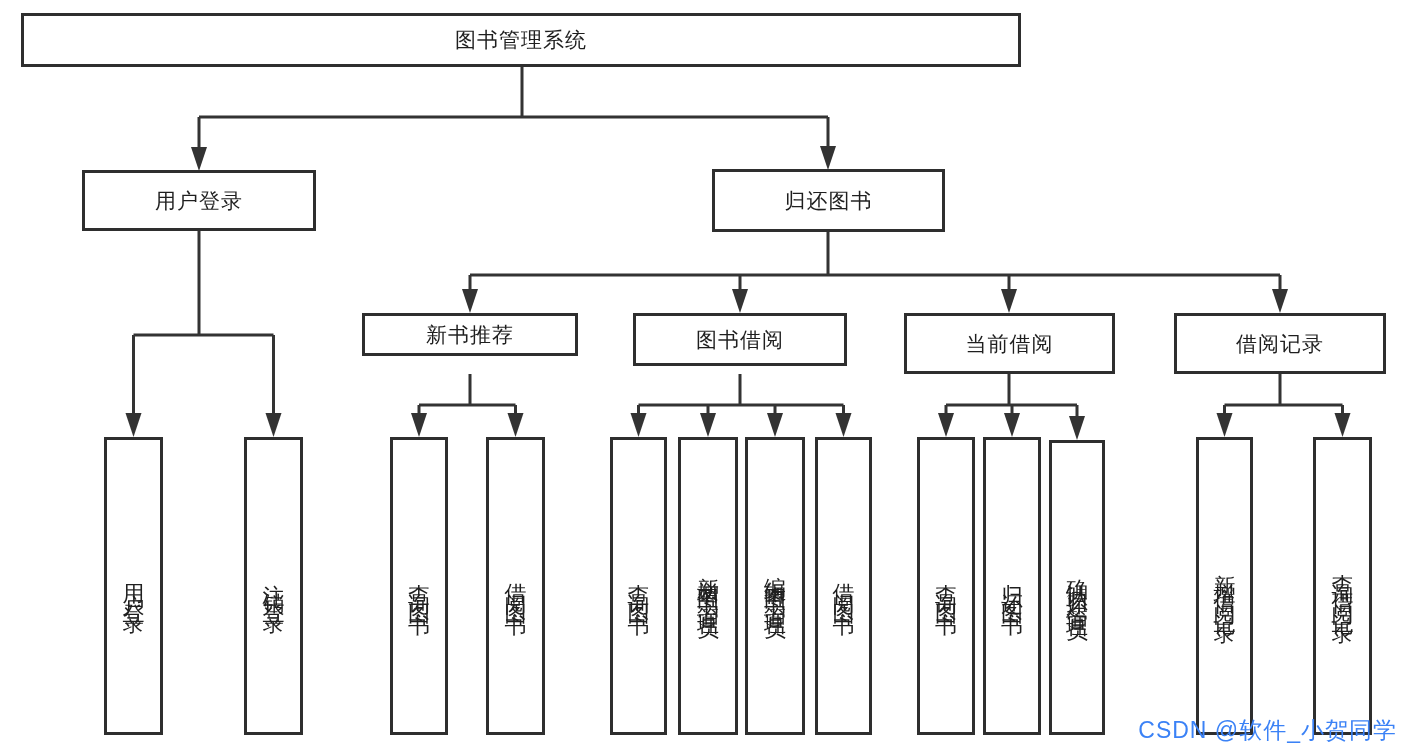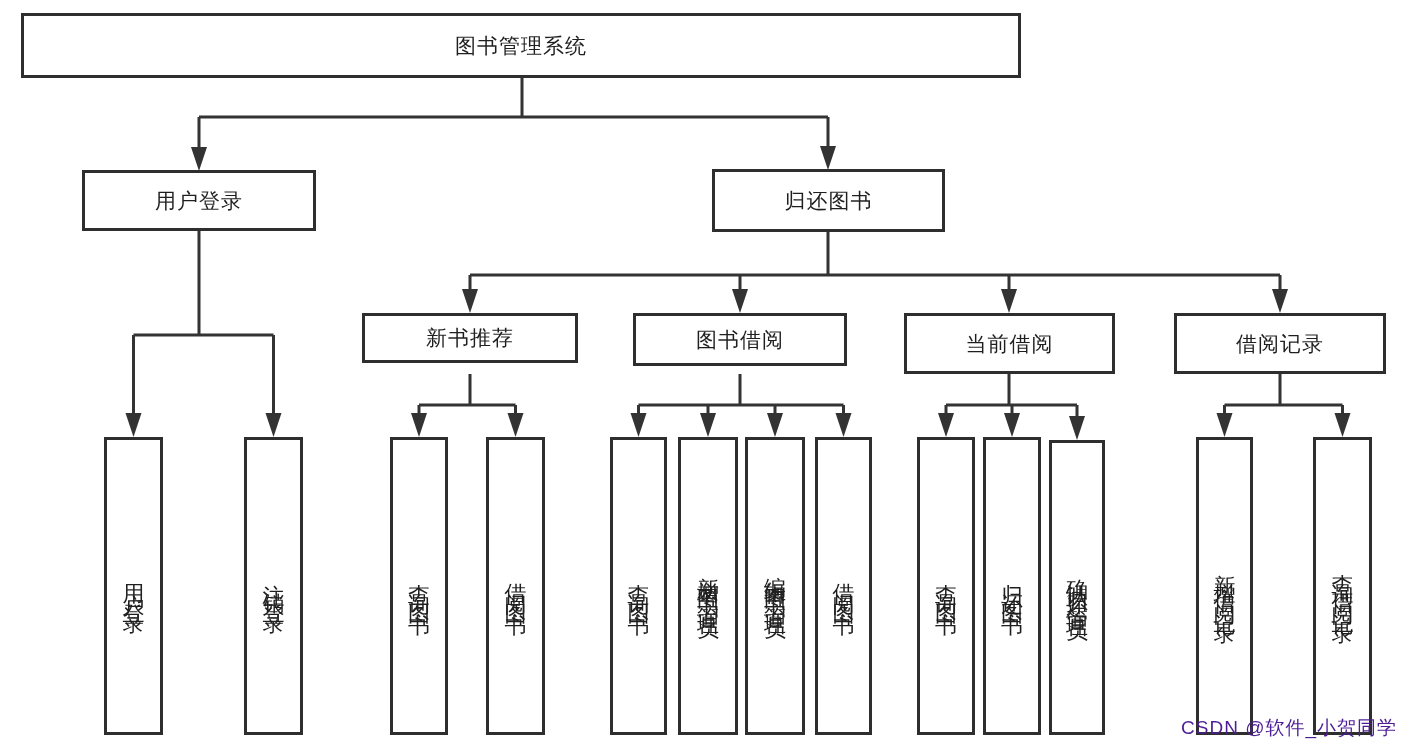--- a/index.html
+++ b/index.html
@@ -47,22 +47,22 @@
     line-height: 1;
   }
   .node.v.tight .lbl {
     letter-spacing: 6px;
   }
   .watermark {
     position: absolute;
     right: 8px;
     top: 715px;
     z-index: 10;
-    font-size: 19px;
-    color: #4c1d95;
+    font-size: 23px;
+    color: #3b82f6;
     letter-spacing: 1px;
     white-space: nowrap;
   }
 </style>
 </head>
 <body>
 
 <div class="stage">
 
   <svg class="connector-layer" viewBox="0 0 1405 747" xmlns="http://www.w3.org/2000/svg">
@@ -91,32 +91,32 @@
       <path d="M767 413 L783 413 L775 437 Z"></path>
       <path d="M835.5 413 L851.5 413 L843.5 437 Z"></path>
       <path d="M938 413 L954 413 L946 437 Z"></path>
       <path d="M1004 413 L1020 413 L1012 437 Z"></path>
       <path d="M1069 416 L1085 416 L1077 440 Z"></path>
       <path d="M1216.5 413 L1232.5 413 L1224.5 437 Z"></path>
       <path d="M1334.5 413 L1350.5 413 L1342.5 437 Z"></path>
     </g>
   </svg>
 
-  <div class="node h" style="left:21px;top:13px;width:1000px;height:65px">
+  <div class="node h" style="left:21px;top:13px;width:1000px;height:54px">
     <span class="lbl">图书管理系统</span>
   </div>
 
   <div class="node h" style="left:82px;top:170px;width:234px;height:61px">
     <span class="lbl">用户登录</span>
   </div>
   <div class="node h" style="left:712px;top:169px;width:233px;height:63px">
     <span class="lbl">归还图书</span>
   </div>
 
-  <div class="node h" style="left:362px;top:313px;width:216px;height:50px">
+  <div class="node h" style="left:362px;top:313px;width:216px;height:43px">
     <span class="lbl">新书推荐</span>
   </div>
   <div class="node h" style="left:633px;top:313px;width:214px;height:53px">
     <span class="lbl">图书借阅</span>
   </div>
   <div class="node h" style="left:904px;top:313px;width:211px;height:61px">
     <span class="lbl">当前借阅</span>
   </div>
   <div class="node h" style="left:1174px;top:313px;width:212px;height:61px">
     <span class="lbl">借阅记录</span>

